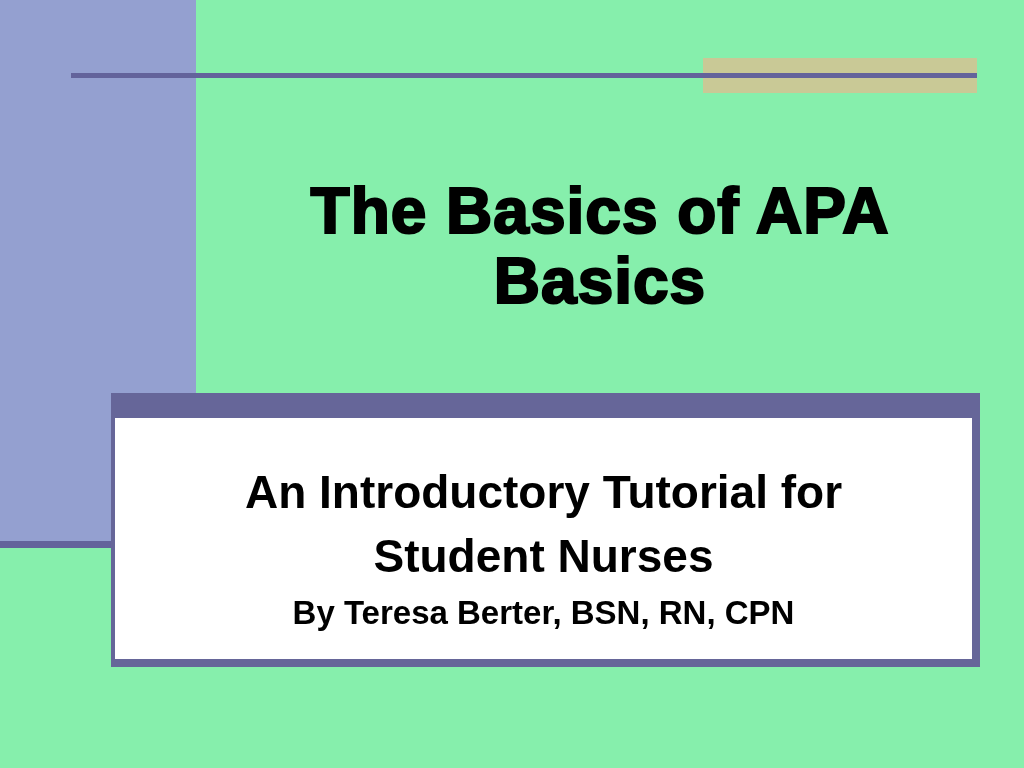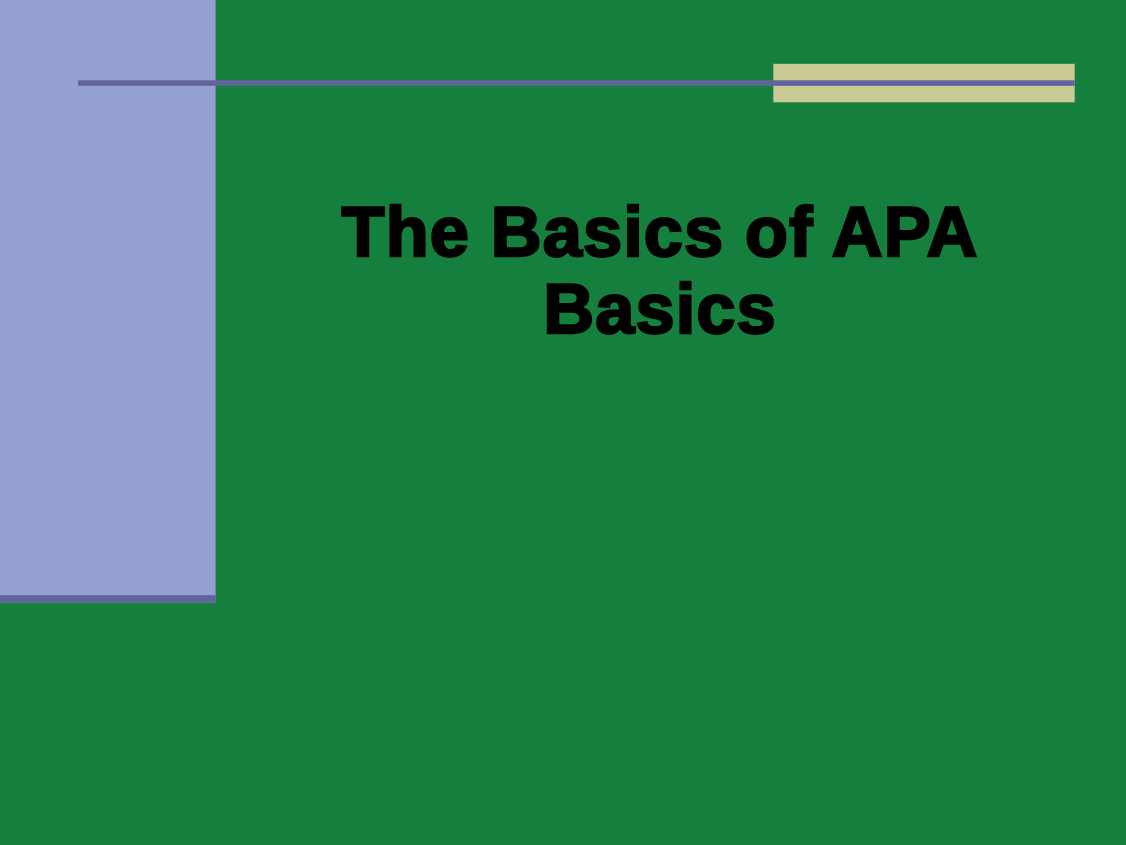--- a/index.html
+++ b/index.html
@@ -6,21 +6,21 @@
     margin: 0;
     padding: 0;
     background: #ffffff;
     font-family: "Liberation Sans", sans-serif;
   }
 
   .slide {
     position: relative;
     width: 1024px;
     height: 768px;
-    background: #15803d;
+    background: #86efac;
     overflow: hidden;
   }
 
   
   .sidebar-rect {
     position: absolute;
     left: 0;
     top: 0;
     width: 196px;
     height: 541px;
@@ -115,14 +115,21 @@
 
   <div class="olive-rect"></div>
 
   <div class="divider-line"></div>
 
   <div class="title">
     <div>The Basics of APA</div>
     <div>Basics</div>
   </div>
 
+  <div class="subtitle-box">
+    <div class="subtitle-inner">
+      <p class="subtitle-line">An Introductory Tutorial for</p>
+      <p class="subtitle-line">Student Nurses</p>
+      <p class="byline">By Teresa Berter, BSN, RN, CPN</p>
+    </div>
+  </div>
 
 </div>
 
 </body></html>

